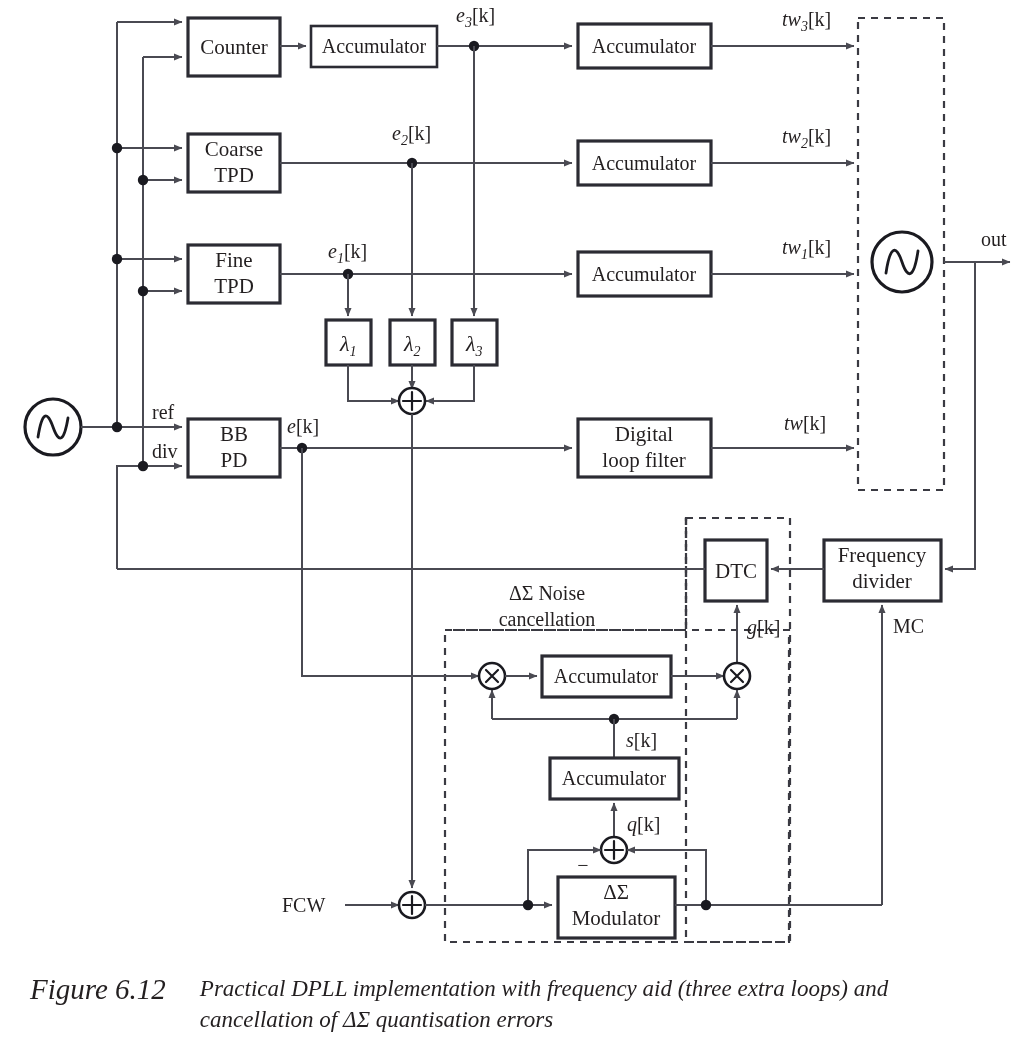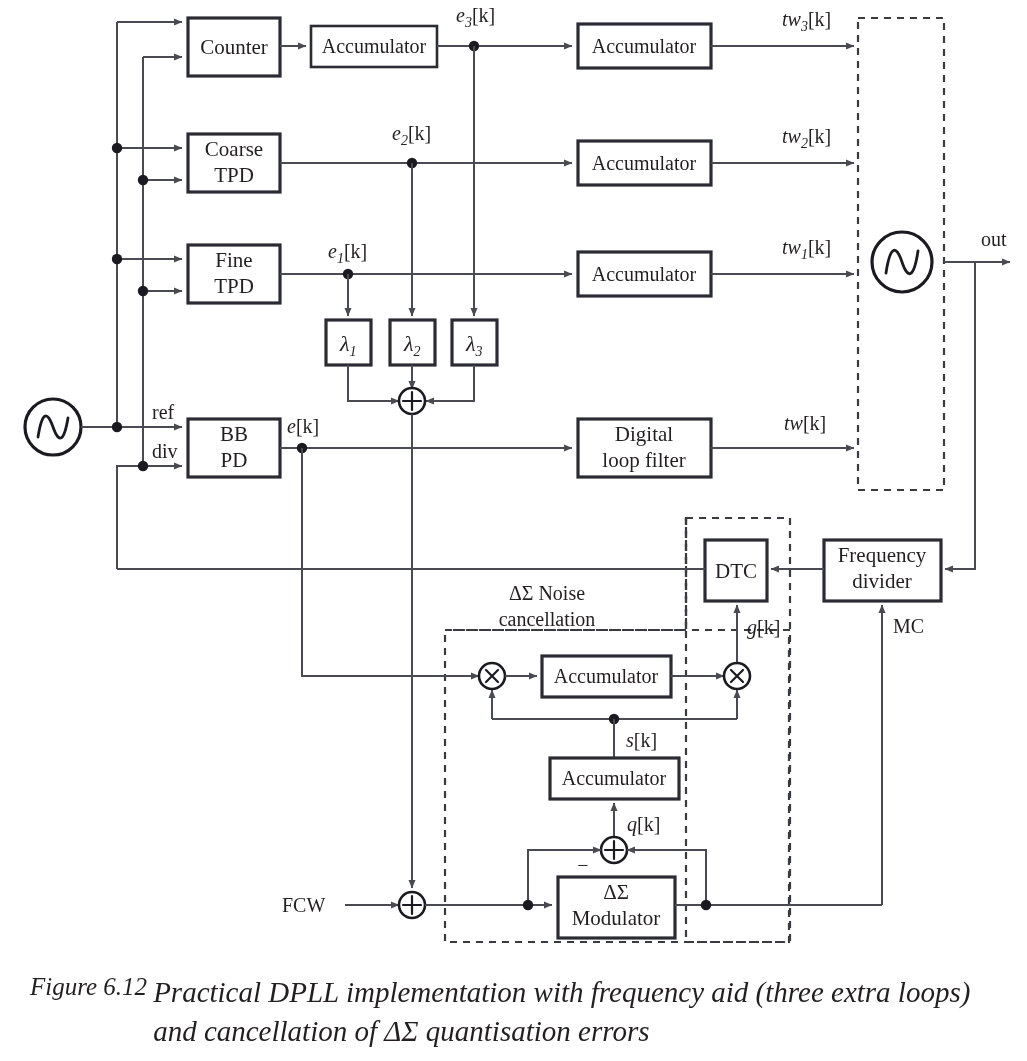--- a/index.html
+++ b/index.html
@@ -17,22 +17,22 @@
   .opsym{stroke:#1a1a20;stroke-width:2.2;fill:none;stroke-linecap:round;}
   text{font-family:"Liberation Serif",serif;fill:#231f20;}
   .lbl{font-size:20px;}
   .lblbox{font-size:21px;}
   .sig{font-size:20px;font-style:italic;}
   .sub{font-size:14px;font-style:italic;}
   .subn{font-size:14px;font-style:normal;}
   .lam{font-size:22px;font-style:italic;}
   .cap{position:absolute;left:30px;top:973px;width:970px;}
   .cap-row{display:flex;align-items:flex-start;}
-  .cap-lead{font-style:italic;font-size:25px;white-space:nowrap;}
-  .cap-body{font-style:italic;font-size:29px;margin-left:6px;line-height:1.35;}
+  .cap-lead{font-style:italic;font-size:29px;white-space:nowrap;}
+  .cap-body{font-style:italic;font-size:23px;margin-left:34px;line-height:1.35;}
 </style>
 </head>
 <body>
 
 <div id="fig">
 
   <svg width="1027" height="1061" viewBox="0 0 1027 1061">
     <defs>
       <marker id="ah" markerWidth="9" markerHeight="9" refX="8.2" refY="3.6" orient="auto" markerUnits="userSpaceOnUse">
         <path d="M0,0 L8.6,3.6 L0,7.2 z" fill="#4a4a52"></path>

